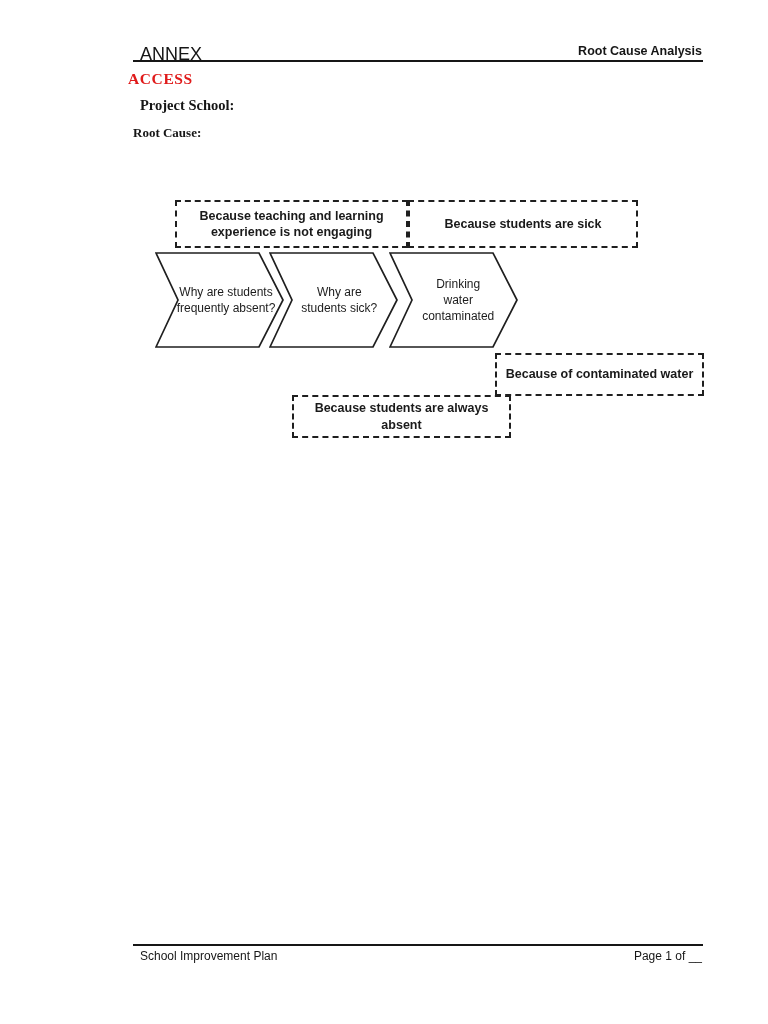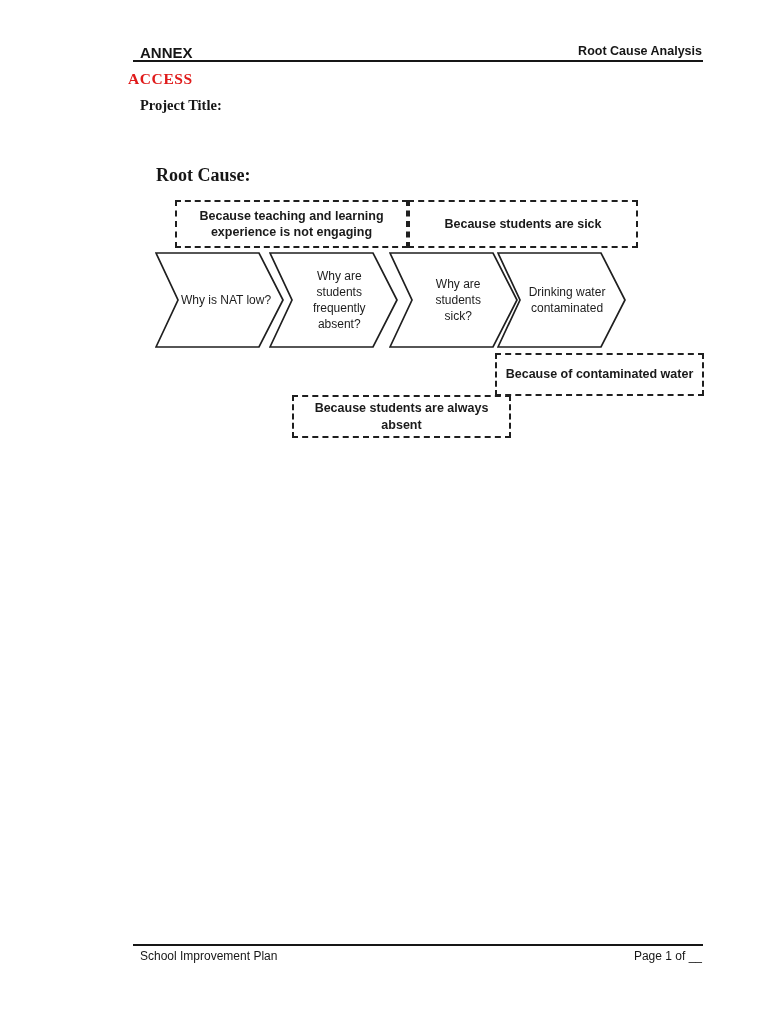--- a/index.html
+++ b/index.html
@@ -2,35 +2,35 @@
 <html><head>
 <meta charset="utf-8">
 <style>
   html,body{margin:0;padding:0;background:#ffffff;}
   .page{
     position:relative;width:768px;height:1024px;background:#ffffff;
     font-family:"Liberation Sans",sans-serif;color:#161616;overflow:hidden;
   }
   
   .hdr-left{
-    position:absolute;left:140px;top:44px;font-size:15px;font-weight:bold;
+    position:absolute;left:140px;top:44px;font-size:18px;font-weight:normal;
   }
   .hdr-right{
     position:absolute;right:66px;top:44px;font-size:12.5px;font-weight:bold;
   }
   .hdr-rule{
     position:absolute;left:133px;top:60px;width:570px;height:2px;background:#161616;
   }
   
   .serif{font-family:"Liberation Serif","DejaVu Serif",serif;font-weight:bold;}
   .access{
     position:absolute;left:128px;top:70px;font-size:15.5px;letter-spacing:0.6px;color:#e01b1b;
   }
   .proj{position:absolute;left:140px;top:97px;font-size:14.5px;}
-  .rcause{position:absolute;left:156px;top:125px;font-size:18px;margin-top:40px;}
+  .rcause{position:absolute;left:133px;top:125px;font-size:13px;}
   
   .cause-box{
     position:absolute;box-sizing:border-box;border:2px dashed #1f1f1f;background:#fff;
     display:flex;align-items:center;justify-content:center;text-align:center;
     font-size:12.5px;font-weight:bold;line-height:1.3;padding:2px 4px;color:#1a1a1a;
   }
   .tc1{left:175px;top:200px;width:233px;height:48px;align-items:center;}
   .tc2{left:408px;top:200px;width:230px;height:48px;}
   .bc1{left:292px;top:353px;width:219px;height:43px;margin-top:42px;}
   .bc2{left:495px;top:353px;width:209px;height:43px;}
@@ -62,39 +62,33 @@
 </head>
 <body>
 
 <div class="page">
 
   <div class="hdr-left">ANNEX</div>
   <div class="hdr-right">Root Cause Analysis</div>
   <div class="hdr-rule"></div>
 
   <div class="serif access">ACCESS</div>
-  <div class="serif proj">Project Title:</div>
+  <div class="serif proj">Project School:</div>
   <div class="serif rcause">Root Cause:</div>
 
   <div>
 
     <div class="cause-box tc1">
       <span>Because teaching and learning experience is not engaging</span>
     </div>
     <div class="cause-box tc2">
       <span>Because students are sick</span>
     </div>
 
     <div class="chevrons">
-      <div class="chev">
-        <svg width="130" height="96" viewBox="0 0 130 96">
-          <polygon points="1,1 104,1 128,48 104,95 1,95 23,48" fill="#ffffff" stroke="#1f1f1f" stroke-width="1.7"></polygon>
-        </svg>
-        <div class="chev-label">Why is NAT low?</div>
-      </div>
       <div class="chev">
         <svg width="130" height="96" viewBox="0 0 130 96">
           <polygon points="1,1 104,1 128,48 104,95 1,95 23,48" fill="#ffffff" stroke="#1f1f1f" stroke-width="1.7"></polygon>
         </svg>
         <div class="chev-label">Why are students frequently absent?</div>
       </div>
       <div class="chev">
         <svg width="130" height="96" viewBox="0 0 130 96">
           <polygon points="1,1 104,1 128,48 104,95 1,95 23,48" fill="#ffffff" stroke="#1f1f1f" stroke-width="1.7"></polygon>
         </svg>

